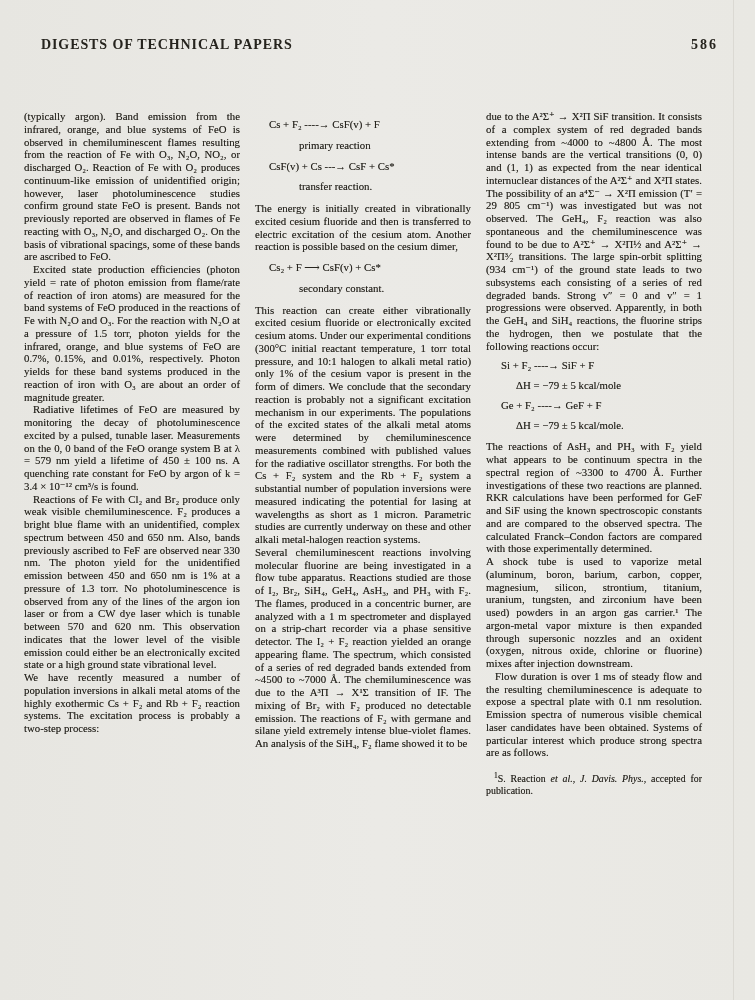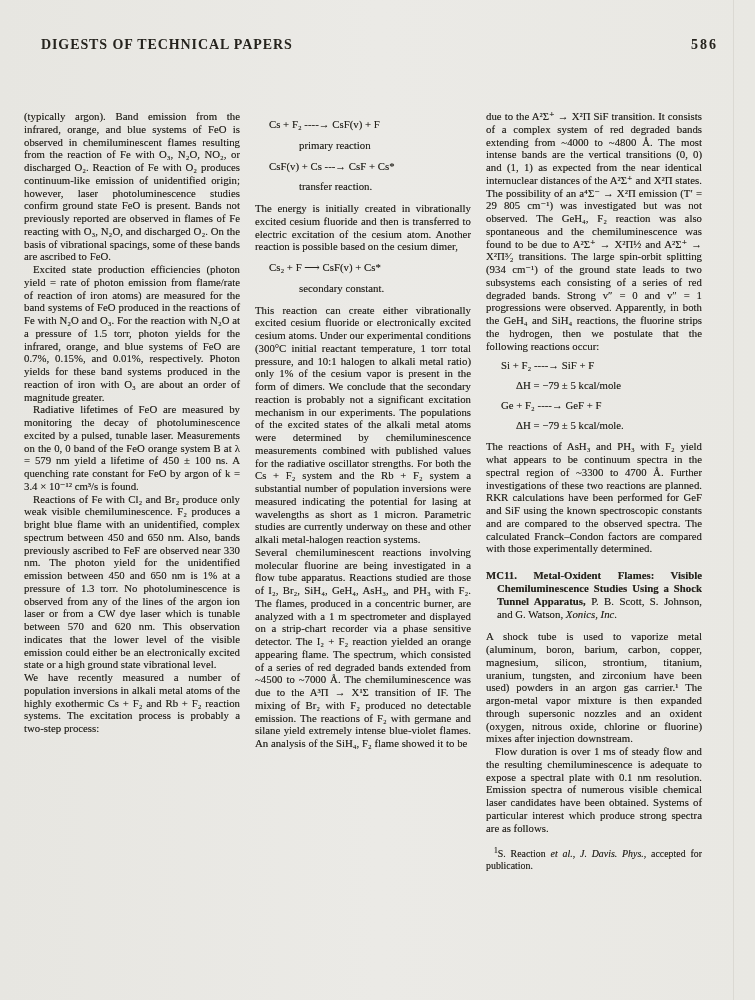--- a/index.html
+++ b/index.html
@@ -92,19 +92,18 @@
 
   <div class="col">
     <p class="para">due to the A²Σ⁺ → X²Π SiF transition.  It consists of a complex system of red degraded bands extending from ~4000 to ~4800 Å.  The most intense bands are the vertical transitions (0, 0) and (1, 1) as expected from the near identical internuclear distances of the A²Σ⁺ and X²Π states.  The possibility of an a⁴Σ⁻ → X²Π emission (T′ = 29 805 cm⁻¹) was investigated but was not observed.  The GeH₄, F₂ reaction was also spontaneous and the chemiluminescence was found to be due to A²Σ⁺ → X²Π½ and A²Σ⁺ → X²Π³⁄₂ transitions.  The large spin-orbit splitting (934 cm⁻¹) of the ground state leads to two subsystems each consisting of a series of red degraded bands.  Strong v″ = 0 and v″ = 1 progressions were observed.  Apparently, in both the GeH₄ and SiH₄ reactions, the fluorine strips the hydrogen, then we postulate that the following reactions occur:</p>
     <div class="eqblock">
       <div class="eq-c3">Si + F₂ ----→ SiF + F</div>
       <div class="eqdh">ΔH = −79 ± 5 kcal/mole</div>
       <div class="eq-c3">Ge + F₂ ----→ GeF + F</div>
       <div class="eqdh">ΔH = −79 ± 5 kcal/mole.</div>
     </div>
     <p class="para">The reactions of AsH₃ and PH₃ with F₂ yield what appears to be continuum spectra in the spectral region of ~3300 to 4700 Å.  Further investigations of these two reactions are planned. RKR calculations have been performed for GeF and SiF using the known spectroscopic constants and are compared to the observed spectra.  The calculated Franck–Condon factors are compared with those experimentally determined.</p>
-    <p class="heading h-mc11"><span class="h-title">MC11.  Metal-Oxident Flames: Visible Chemiluminescence Studies Using a Shock Tunnel Apparatus,</span><span class="h-authors"> P. B. Scott, S. Johnson, and G. Watson, </span><span class="h-affil">Xonics, Inc.</span></p>
     <p class="para">A shock tube is used to vaporize metal (aluminum, boron, barium, carbon, copper, magnesium, silicon, strontium, titanium, uranium, tungsten, and zirconium have been used) powders in an argon gas carrier.¹  The argon-metal vapor mixture is then expanded through supersonic nozzles and an oxident (oxygen, nitrous oxide, chlorine or fluorine) mixes after injection downstream.</p>
     <p class="para indent">Flow duration is over 1 ms of steady flow and the resulting chemiluminescence is adequate to expose a spectral plate with 0.1 nm resolution. Emission spectra of numerous visible chemical laser candidates have been obtained.  Systems of particular interest which produce strong spectra are as follows.</p>
     <p class="footnote"><sup>1</sup><span>S. Reaction </span><i>et al., J. Davis. Phys.,</i><span> accepted for publication.</span></p>
   </div>
 
 </div>
 
 </body></html>

